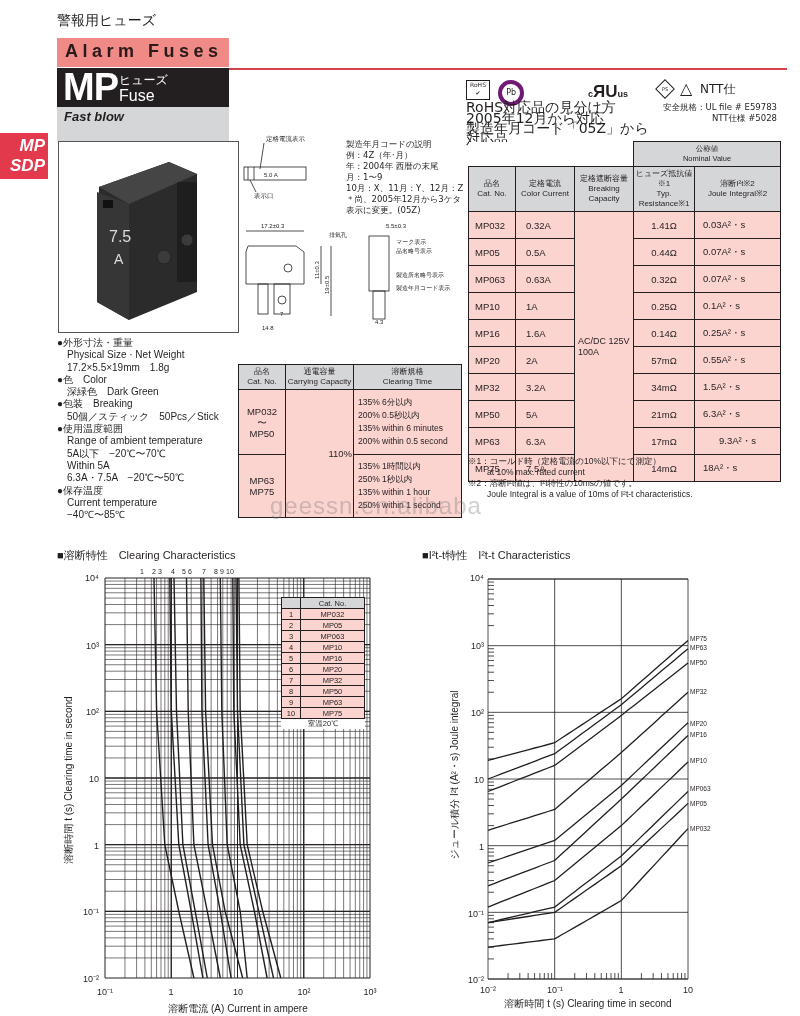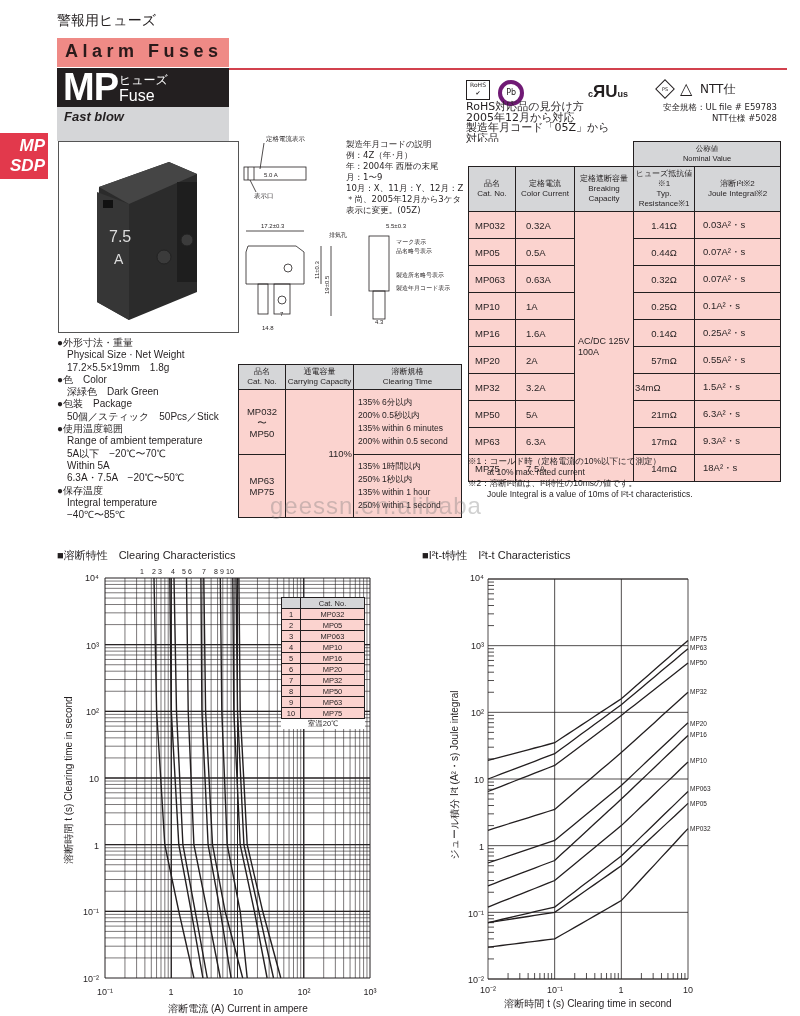--- a/index.html
+++ b/index.html
@@ -47,21 +47,21 @@
   </div>
 <div class="abs side-tab">
   <div>MP</div>
   <div>SDP</div>
 </div>
 
 <div class="abs" style="left:466px;top:80px;">
   <span style="display:inline-block;width:22px;height:18px;border:1px solid #231f20;font-size:6px;text-align:center;line-height:8px;vertical-align:top;"><span>RoHS</span><br>✔</span>
   <span style="display:inline-block;width:18px;height:18px;border:4px solid #701a75;border-radius:50%;font-size:8px;text-align:center;line-height:18px;margin-left:3px;vertical-align:top;">Pb</span>
 </div>
-<div class="abs small" style="left:466px;top:102px;font-size:11px;line-height:10.5px;">
+<div class="abs small" style="left:466px;top:102px;font-size:14px;line-height:10.5px;">
   <div>RoHS対応品の見分け方</div>
   <div>2005年12月から対応</div>
   <div>製造年月コード「05Z」から</div>
   <div>対応品</div>
 </div>
 <div class="abs" style="left:588px;top:80px;width:165px;height:20px;">
   <span style="position:absolute;left:0;top:2px;font:bold 9px 'Liberation Sans',sans-serif;">c<span style="font:bold 17px 'Liberation Sans',sans-serif;">ЯU</span>us</span>
   <span style="position:absolute;left:70px;top:2px;width:12px;height:12px;border:1px solid #231f20;transform:rotate(45deg);font-size:5px;text-align:center;line-height:12px;"><span style="display:inline-block;transform:rotate(-45deg);">PS</span></span>
   <span style="position:absolute;left:92px;top:0;font-size:16px;line-height:18px;">△</span>
   <span style="position:absolute;left:112px;top:1px;font-size:12px;">NTT仕</span>
@@ -133,33 +133,33 @@
   <div>
       <div>●<span>外形寸法・重量</span></div>
       <div class="i">Physical Size · Net Weight</div>
       <div class="i">17.2×5.5×19mm　1.8g</div>
     </div>
   <div>
       <div>●<span>色　Color</span></div>
       <div class="i">深緑色　Dark Green</div>
     </div>
   <div>
-      <div>●<span>包装　Package</span></div>
+      <div>●<span>包装　Breaking</span></div>
       <div class="i">50個／スティック　50Pcs／Stick</div>
     </div>
   <div>
       <div>●<span>使用温度範囲</span></div>
       <div class="i">Range of ambient temperature</div>
       <div class="i">5A以下　−20℃〜70℃</div>
       <div class="i">Within 5A</div>
       <div class="i">6.3A・7.5A　−20℃〜50℃</div>
     </div>
   <div>
       <div>●<span>保存温度</span></div>
-      <div class="i">Integral temperature</div>
+      <div class="i">Current temperature</div>
       <div class="i">−40℃〜85℃</div>
     </div>
 </div>
 
 <table class="abs spec" style="left:238px;top:364px;width:224px;">
   <tbody>
       <tr>
     <th style="width:44px;">
           <div>品名</div>
           <div>Cat. No.</div>
@@ -269,34 +269,34 @@
       </tr>
   <tr style="height:27px;">
         <td style="padding-left:6px;">MP20</td>
         <td style="padding-left:10px;">2A</td>
         <td style="text-align:center;">57mΩ</td>
         <td style="padding-left:8px;">0.55A²・s</td>
       </tr>
   <tr style="height:27px;">
         <td style="padding-left:6px;">MP32</td>
         <td style="padding-left:10px;">3.2A</td>
-        <td style="">34mΩ</td>
+        <td style="text-align:center;">34mΩ</td>
         <td style="padding-left:8px;">1.5A²・s</td>
       </tr>
   <tr style="height:27px;">
         <td style="padding-left:6px;">MP50</td>
         <td style="padding-left:10px;">5A</td>
         <td style="text-align:center;">21mΩ</td>
         <td style="padding-left:8px;">6.3A²・s</td>
       </tr>
   <tr style="height:27px;">
         <td style="padding-left:6px;">MP63</td>
         <td style="padding-left:10px;">6.3A</td>
         <td style="text-align:center;">17mΩ</td>
-        <td style="padding-left:8px;">9.3A²・s</td>
+        <td style="padding-left:24px;">9.3A²・s</td>
       </tr>
   <tr style="height:27px;">
         <td style="padding-left:6px;">MP75</td>
         <td style="padding-left:10px;">7.5A</td>
         <td style="text-align:center;">14mΩ</td>
         <td style="padding-left:8px;">18A²・s</td>
       </tr>
 </tbody>
   </table>
 <div class="abs" style="left:468px;top:456px;font-size:8.5px;line-height:11px;font-family:'Liberation Sans',sans-serif;">

